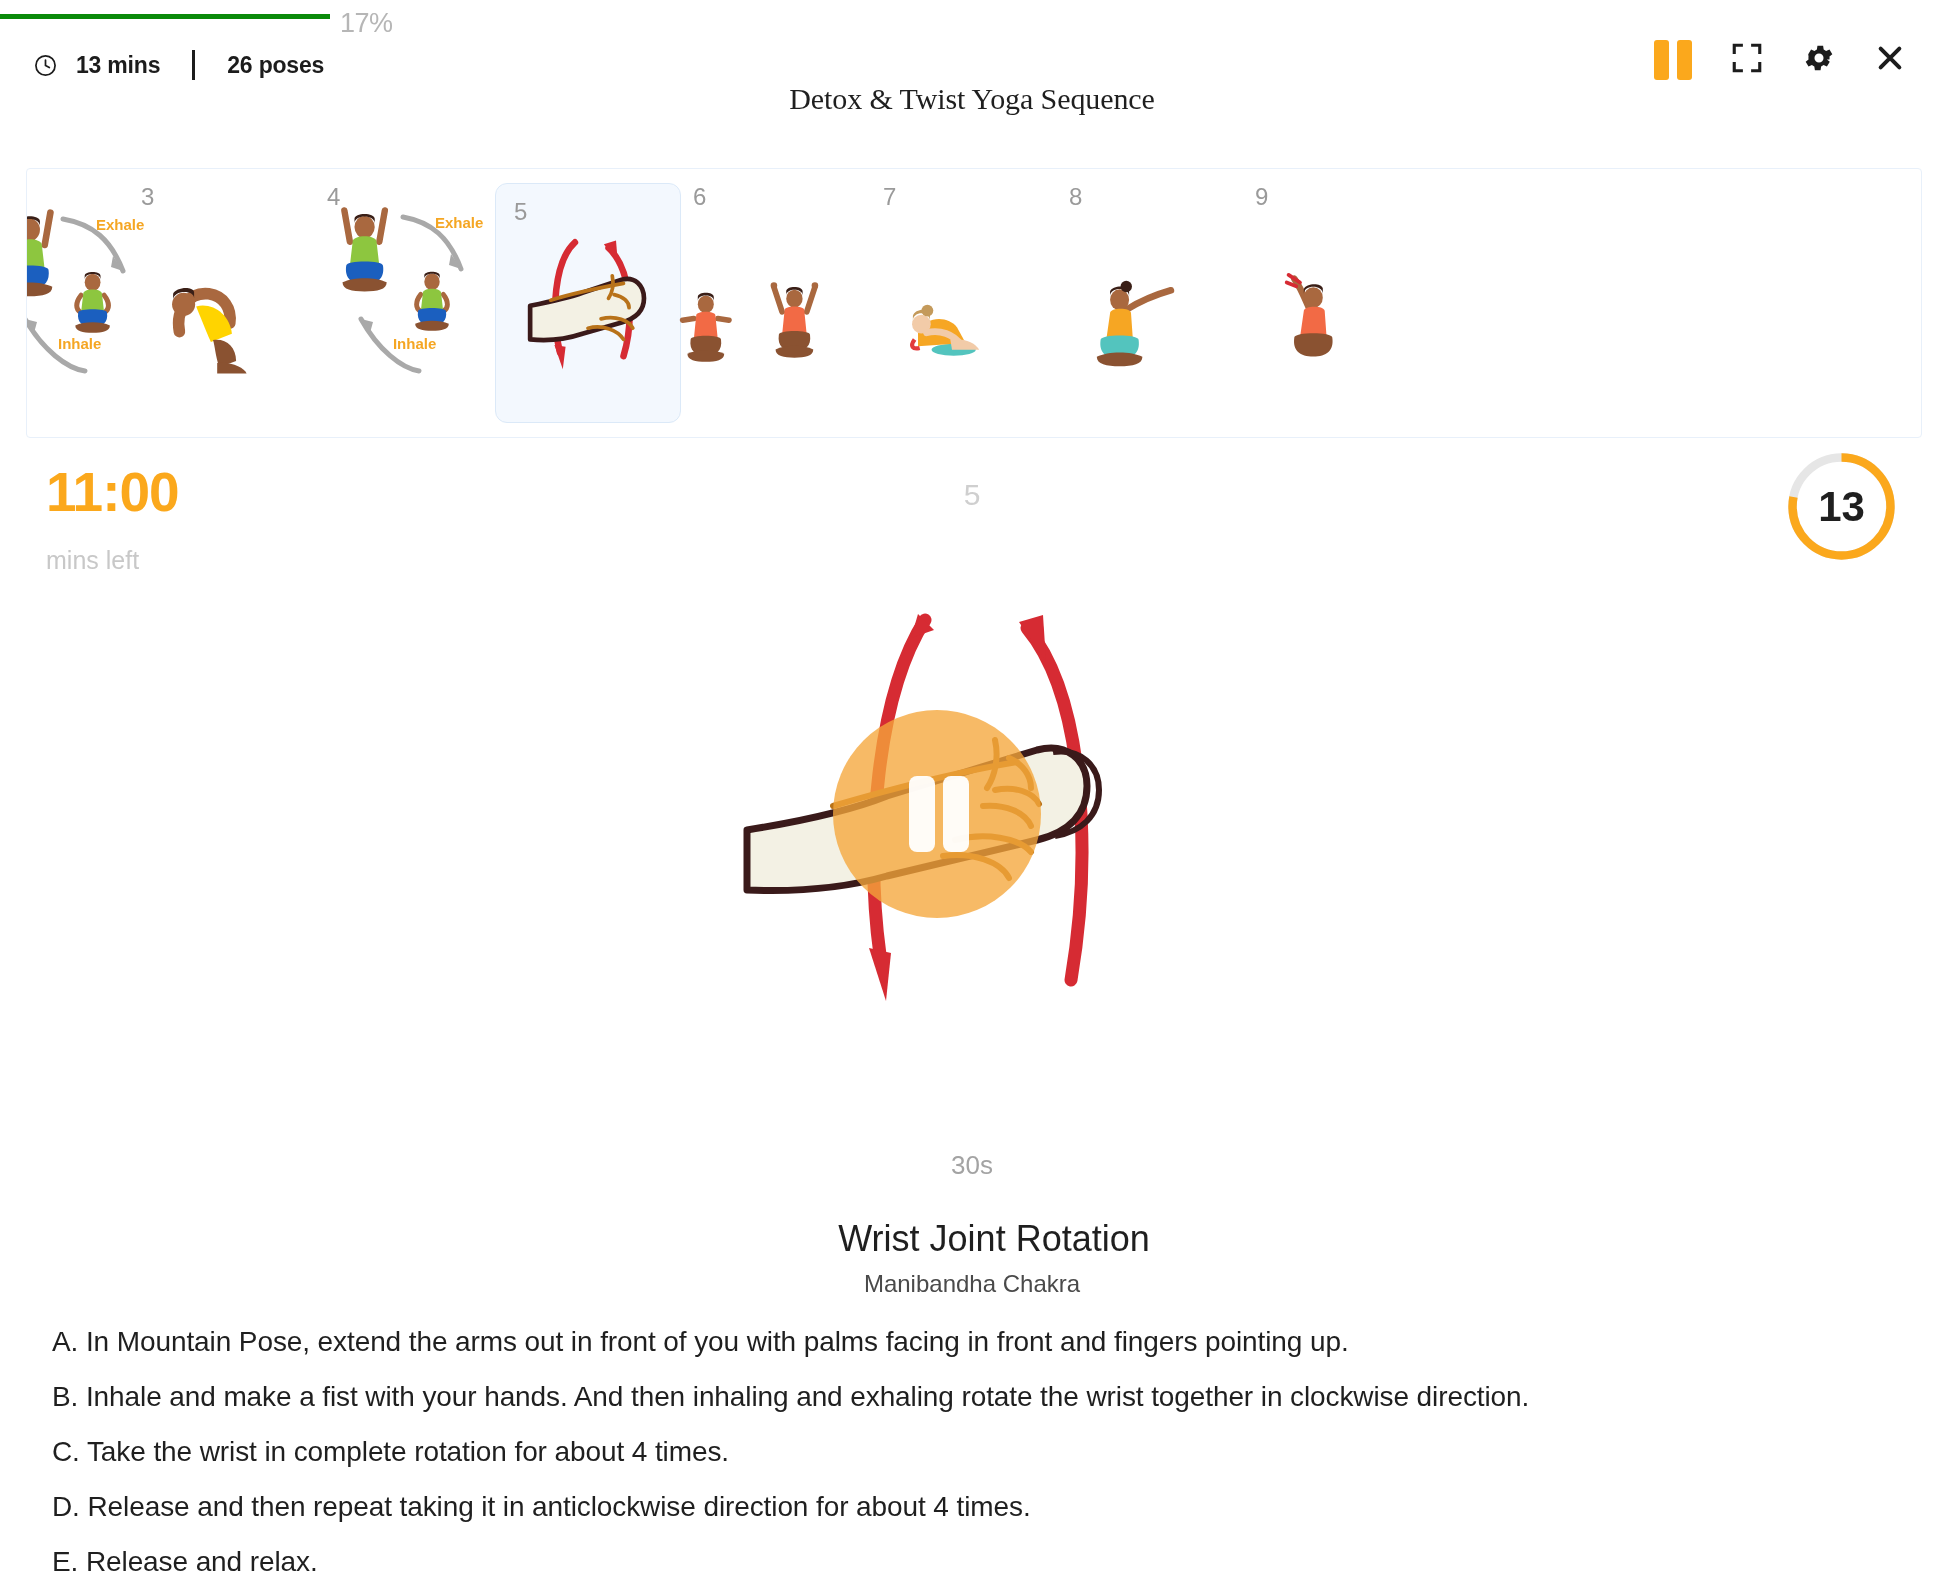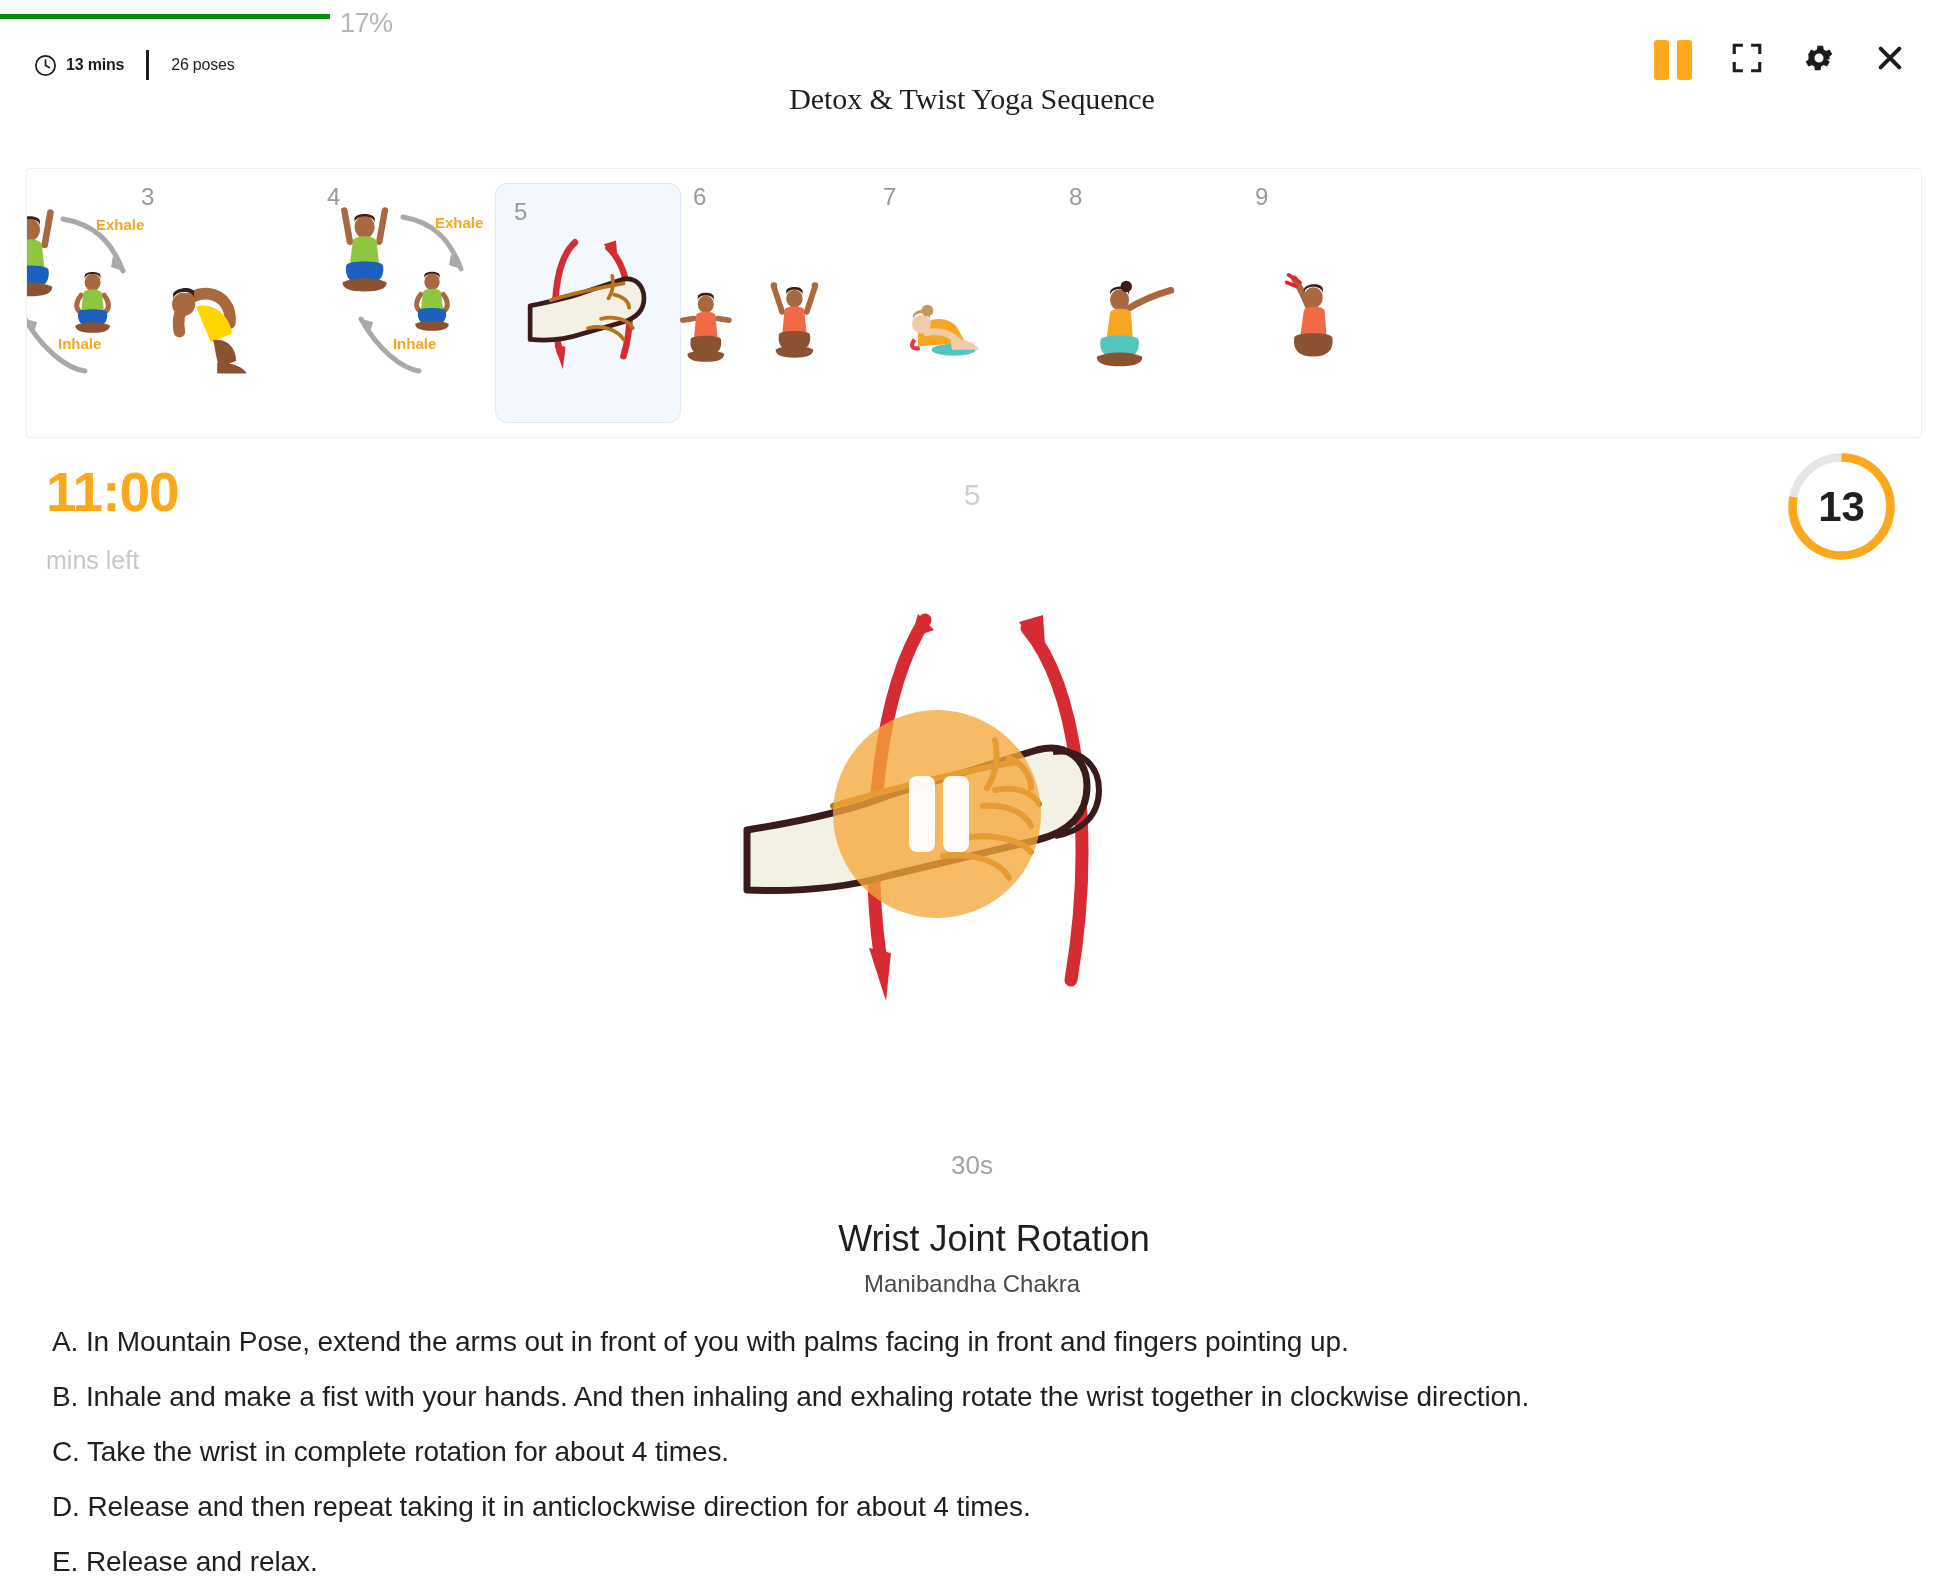--- a/index.html
+++ b/index.html
@@ -25,30 +25,30 @@
     width: 17%;
   }
   .progress-pct {
     position: absolute; left: 340px; top: -6px;
     font-size: 27px; color: #b6b6b6; letter-spacing: -0.5px;
   }
 
   
   .meta-row {
     position: absolute; top: 50px; left: 34px;
-    display: flex; align-items: center; gap: 0px;
-    font-size: 16px; font-weight: bold; color: #1c1c1c;
+    display: flex; align-items: center; gap: 10px;
+    font-size: 23px; font-weight: bold; color: #1c1c1c;
   }
   .clock-icon { display:inline-block; width: 23px; height: 23px; margin-right: 9px; }
   .meta-mins { font-weight: 700; letter-spacing: -0.2px; }
   .meta-sep {
     display:inline-block; width:3px; height:30px; background:#1c1c1c;
     margin: 0 22px;
   }
-  .meta-poses { font-weight: 400; letter-spacing: -0.2px; }
+  .meta-poses { font-weight: 700; letter-spacing: -0.2px; }
 
   
   .controls {
     position: absolute; top: 40px; right: 38px;
     display: flex; align-items: center; gap: 38px;
   }
   .ctrl { display: flex; align-items: center; justify-content: center; cursor: pointer; }
   .pause-ic { width: 38px; height: 40px; display:flex; gap: 8px; }
   .pause-ic i { display:block; width: 15px; height: 40px; background: #FBA81C; border-radius: 3px; }
 

